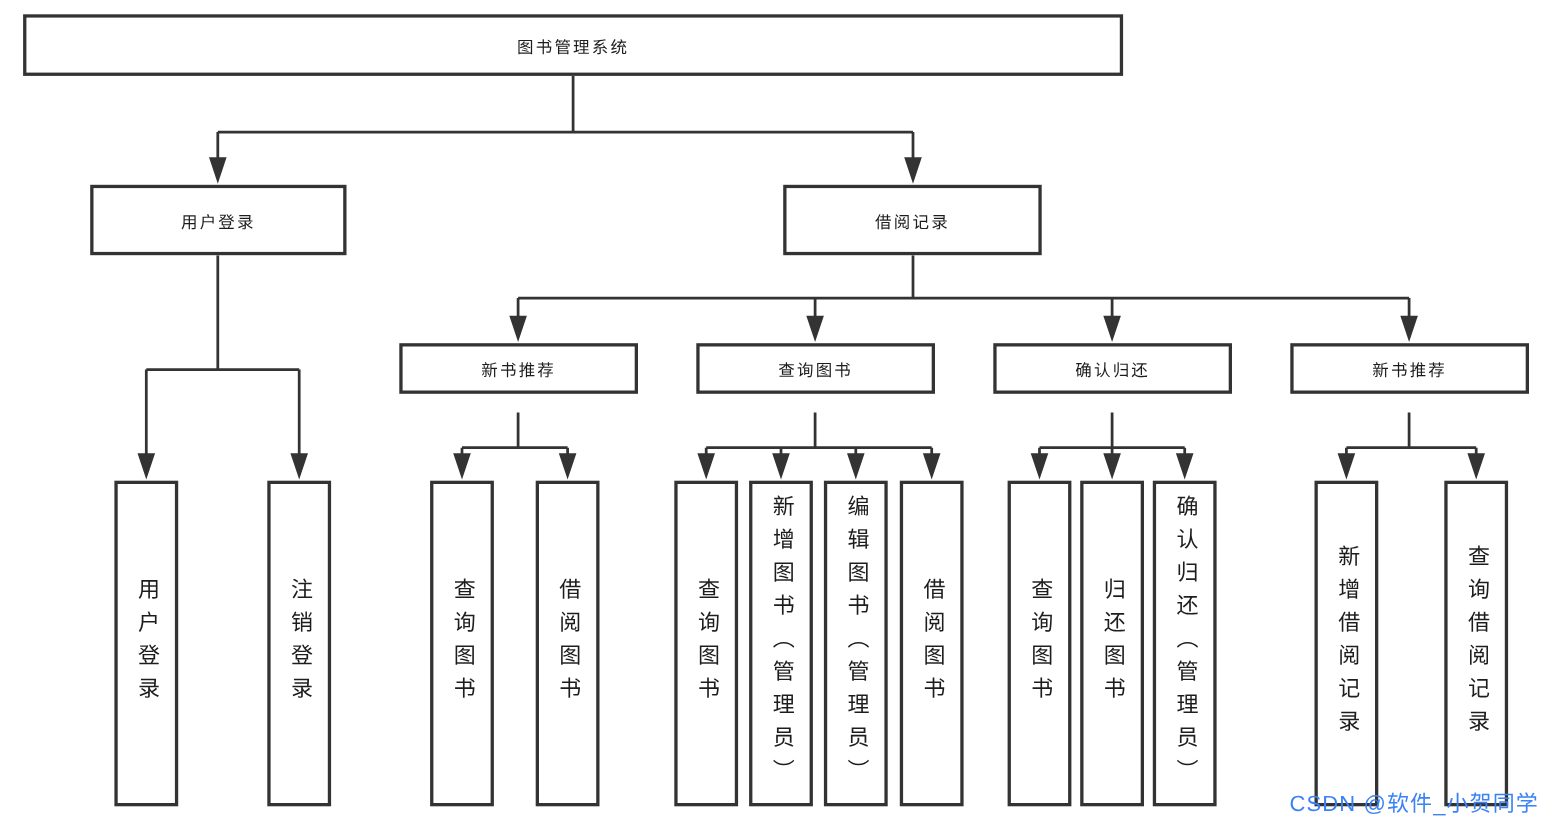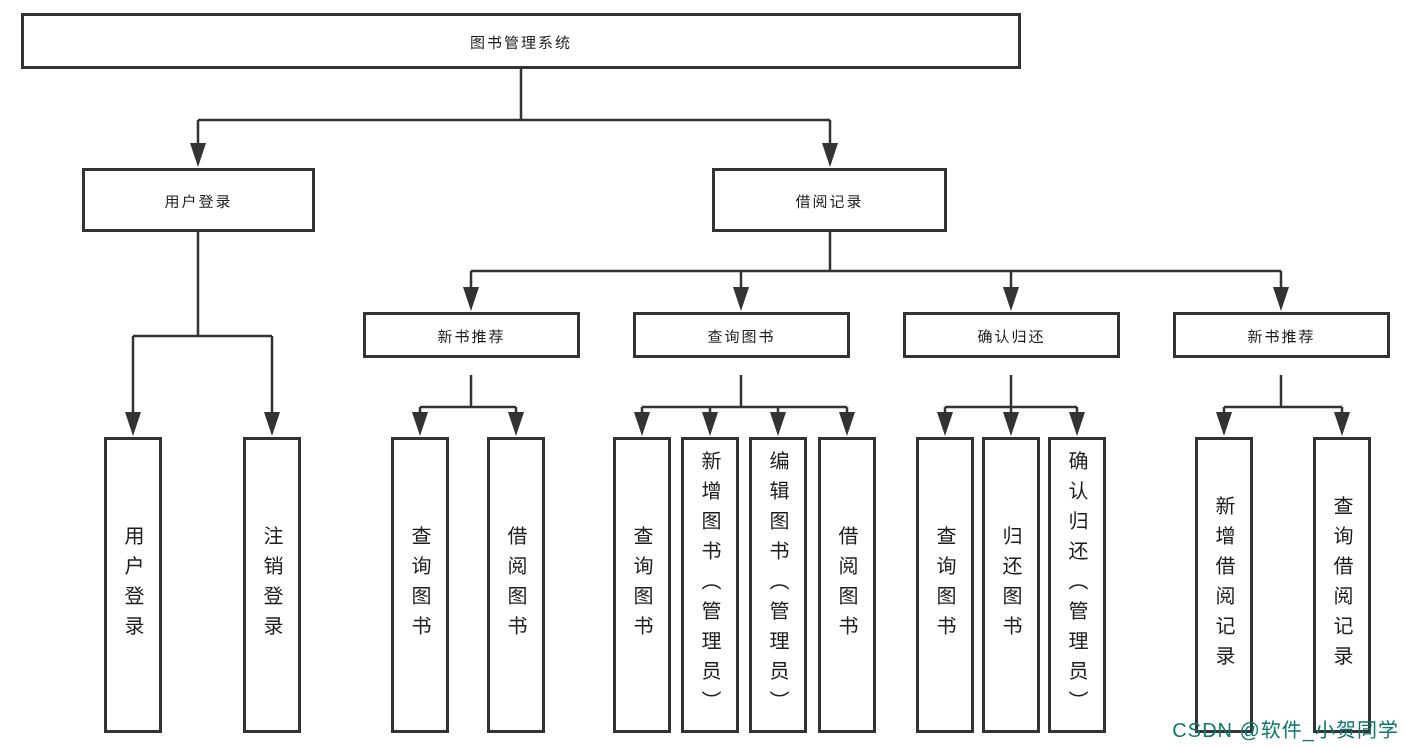--- a/index.html
+++ b/index.html
@@ -30,21 +30,21 @@
   .l3     {top:312px;  width:217px;height:46px}
   .n-g0   {left:363px} .n-g1{left:633px} .n-g2{left:903px} .n-g3{left:1173px}
   .l4     {top:437px;  width:58px; height:296px}
   .p-0{left:104px}.p-1{left:243px}
   .p-2{left:391px}.p-3{left:487px}
   .p-4{left:613px}.p-5{left:681px}.p-6{left:749px}.p-7{left:818px}
   .p-8{left:916px}.p-9{left:982px}.p-10{left:1048px}
   .p-11{left:1195px}.p-12{left:1313px}
   .watermark{
     position:absolute;right:6px;bottom:4px;z-index:2;
-    font-size:20px;letter-spacing:1px;color:#0f766e;white-space:nowrap;
+    font-size:20px;letter-spacing:1px;color:#3b82f6;white-space:nowrap;
   }
 </style>
 </head>
 <body>
 
 <svg id="connectors" width="1405" height="747" viewBox="0 0 1405 747">
   <path fill="none" stroke="#333333" stroke-width="2.5" d="M521,69 V120 M198,120 H830 M198,120 V145 M830,120 V145
            M198,232 V336 M133,336 H272 M133,336 V414 M272,336 V414
            M830,232 V271 M471,271 H1281 M471,271 V289 M741,271 V289 M1011,271 V289 M1281,271 V289
            M471,375 V407 M420,407 H516 M420,407 V414 M516,407 V414

